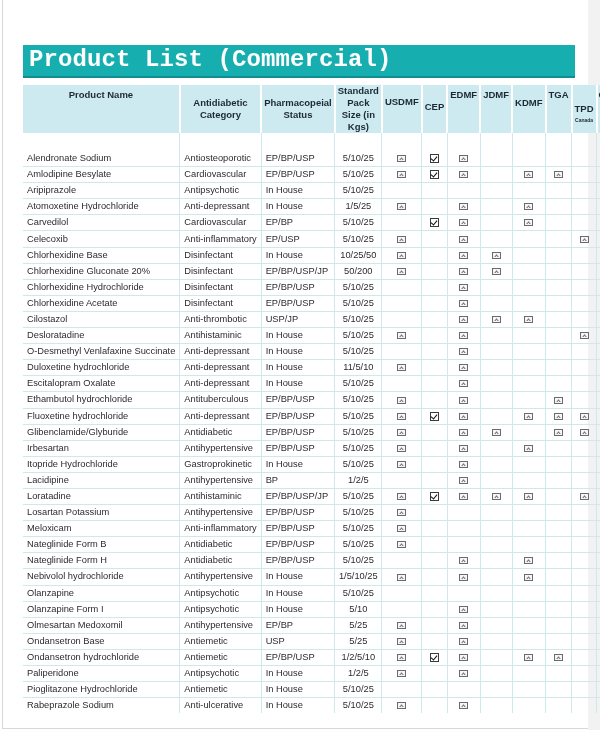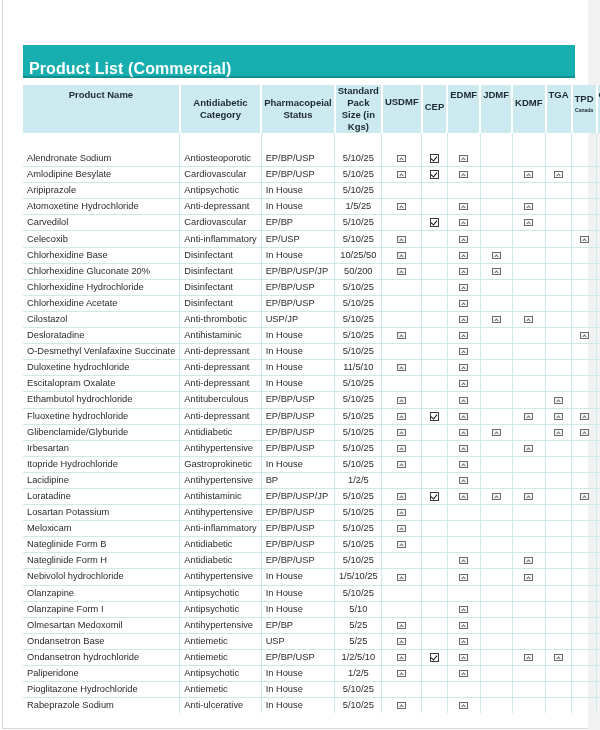--- a/index.html
+++ b/index.html
@@ -1,20 +1,20 @@
 <!DOCTYPE html>
 <html><head>
 <meta charset="utf-8">
 <style>
   html, body { margin:0; padding:0; background:#ffffff; }
   body { width:600px; height:730px; position:relative; overflow:hidden; font-family:"Liberation Sans", sans-serif; }
   .page { position:absolute; left:2px; top:0; width:586px; height:728px; border:1px solid #d8d8d8; border-top:none; background:#fff; }
   .rightgap { position:absolute; left:588px; top:0; width:12px; height:730px; background:#f2f2f2; }
   .title-bar { position:absolute; left:23px; top:45px; width:552px; height:31px; background:#17aeb0; border-bottom:2px solid #0f8f8f; }
-  .title-bar span { position:absolute; left:6px; top:15px; color:#fff; font-weight:bold; font-size:16px; font-family:Liberation Sans, sans-serif; letter-spacing:0.1px; }
+  .title-bar span { position:absolute; left:6px; top:1px; color:#fff; font-weight:bold; font-size:24px; font-family:Liberation Mono, monospace; letter-spacing:0.1px; }
   table { position:absolute; left:23px; top:85px; border-collapse:collapse; table-layout:fixed; font-family:"Liberation Sans", sans-serif; }
   th { background:#cdeaf1; color:#1d2a33; font-size:9.5px; font-weight:bold; height:29px; padding:0 2px; text-align:center; vertical-align:middle; line-height:12px; border-right:2px solid #ffffff; }
   th.last { border-right:none; }
   th .sub { display:block; font-size:5px; font-weight:bold; line-height:7px; margin-top:2px; }
   td { font-size:9.3px; color:#2b2b2b; height:15.1px; padding:0 4px; border-bottom:1px solid #cfe8ec; border-right:1px solid #cfe8ec; white-space:nowrap; overflow:hidden; line-height:15px; }
   tr.spacer td { height:18px; border-bottom:none; }
   td.c { text-align:center; padding:0; }
   td.mark { text-align:center; padding:0; }
   .ico { display:inline-block; width:7px; height:5px; border:1px solid #6b6b6b; position:relative; vertical-align:middle; background:#f6f6f6; }
   .ico::after { content:""; position:absolute; left:1px; top:1px; width:3px; height:3px; border-left:1px solid #6b6b6b; border-top:1px solid #6b6b6b; transform:rotate(45deg); transform-origin:center; top:2px; left:2px; width:2px; height:2px; }
@@ -51,21 +51,21 @@
       <th style="vertical-align:top;padding-top:4px"><span>Product Name</span></th>
       <th><span>Antidiabetic</span><br><span>Category</span></th>
       <th><span>Pharmacopeial</span><br><span>Status</span></th>
       <th><span>Standard Pack</span><br><span>Size (in Kgs)</span></th>
       <th style="vertical-align:top;padding-top:11px"><span>USDMF</span></th>
       <th style="vertical-align:top;padding-top:16px"><span>CEP</span></th>
       <th style="vertical-align:top;padding-top:4px"><span>EDMF</span></th>
       <th style="vertical-align:top;padding-top:4px"><span>JDMF</span></th>
       <th style="vertical-align:top;padding-top:12px"><span>KDMF</span></th>
       <th style="vertical-align:top;padding-top:4px"><span>TGA</span></th>
-      <th style="vertical-align:top;padding-top:8px"><span>TPD</span><span class="sub">Canada</span></th>
+      <th style="vertical-align:top;padding-top:18px"><span>TPD</span><span class="sub">Canada</span></th>
       <th class="last" style="vertical-align:top;padding-top:4px;overflow:hidden;text-align:left;padding-left:1px"><span>C</span></th>
     </tr>
   </thead>
   <tbody id="tbody">
     <tr class="spacer">
       <td></td>
         <td></td>
         <td></td>
         <td></td>
         <td></td>

